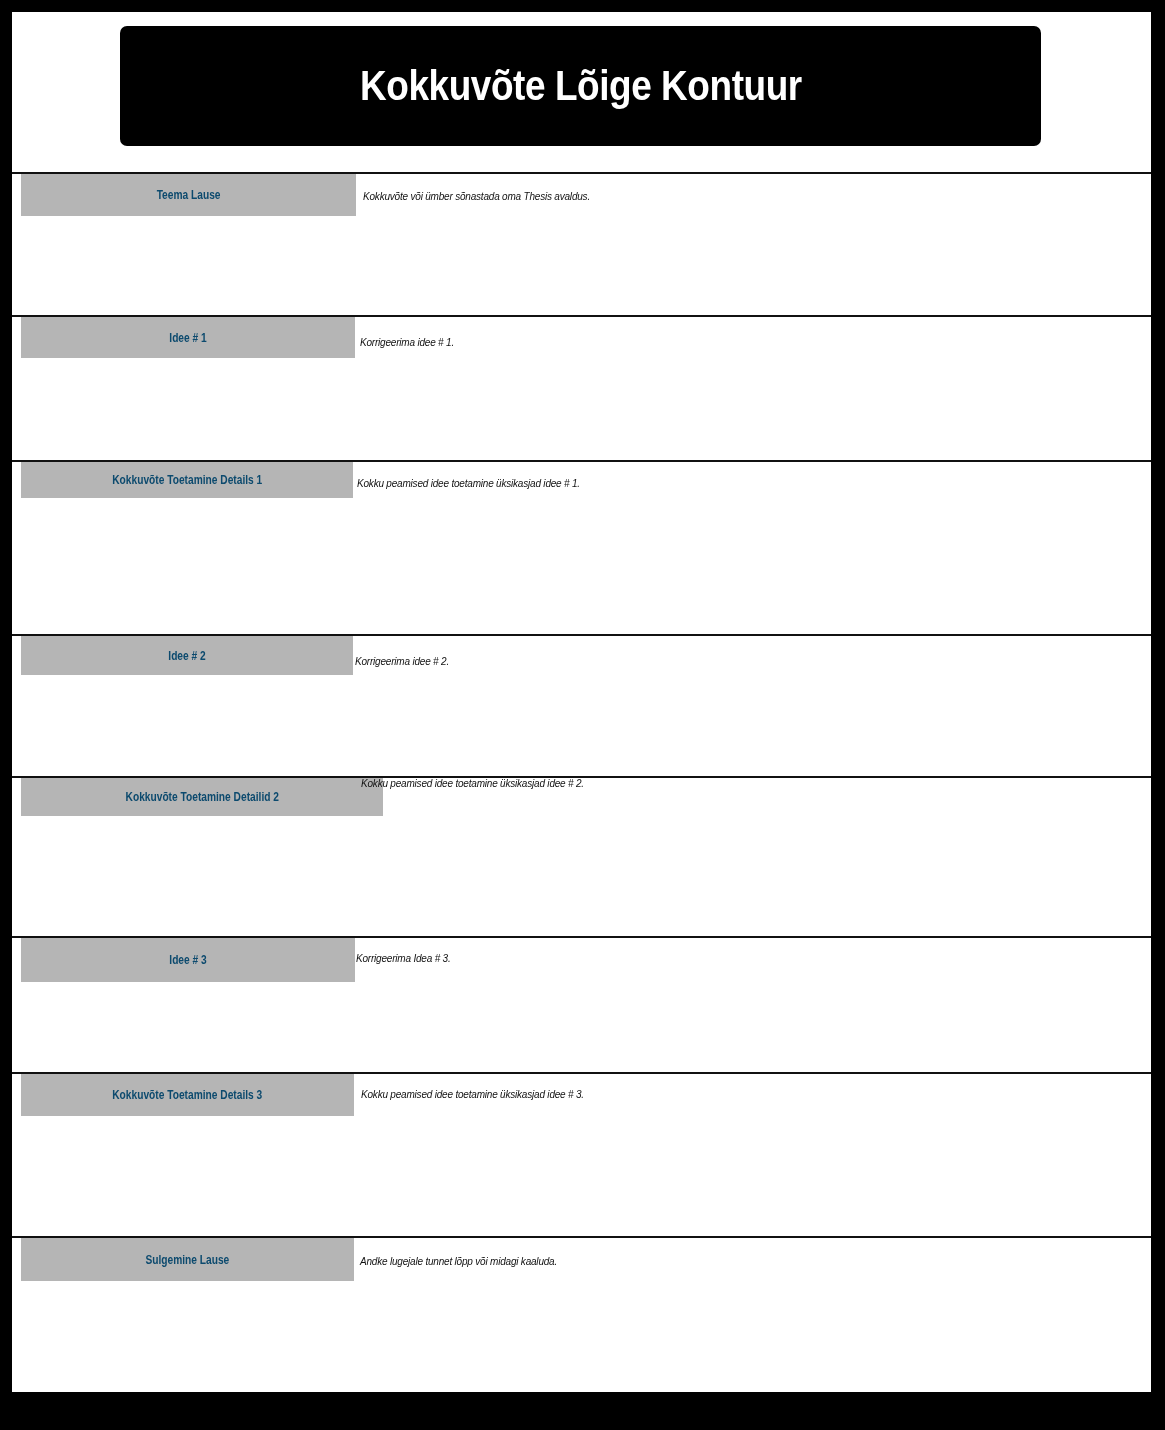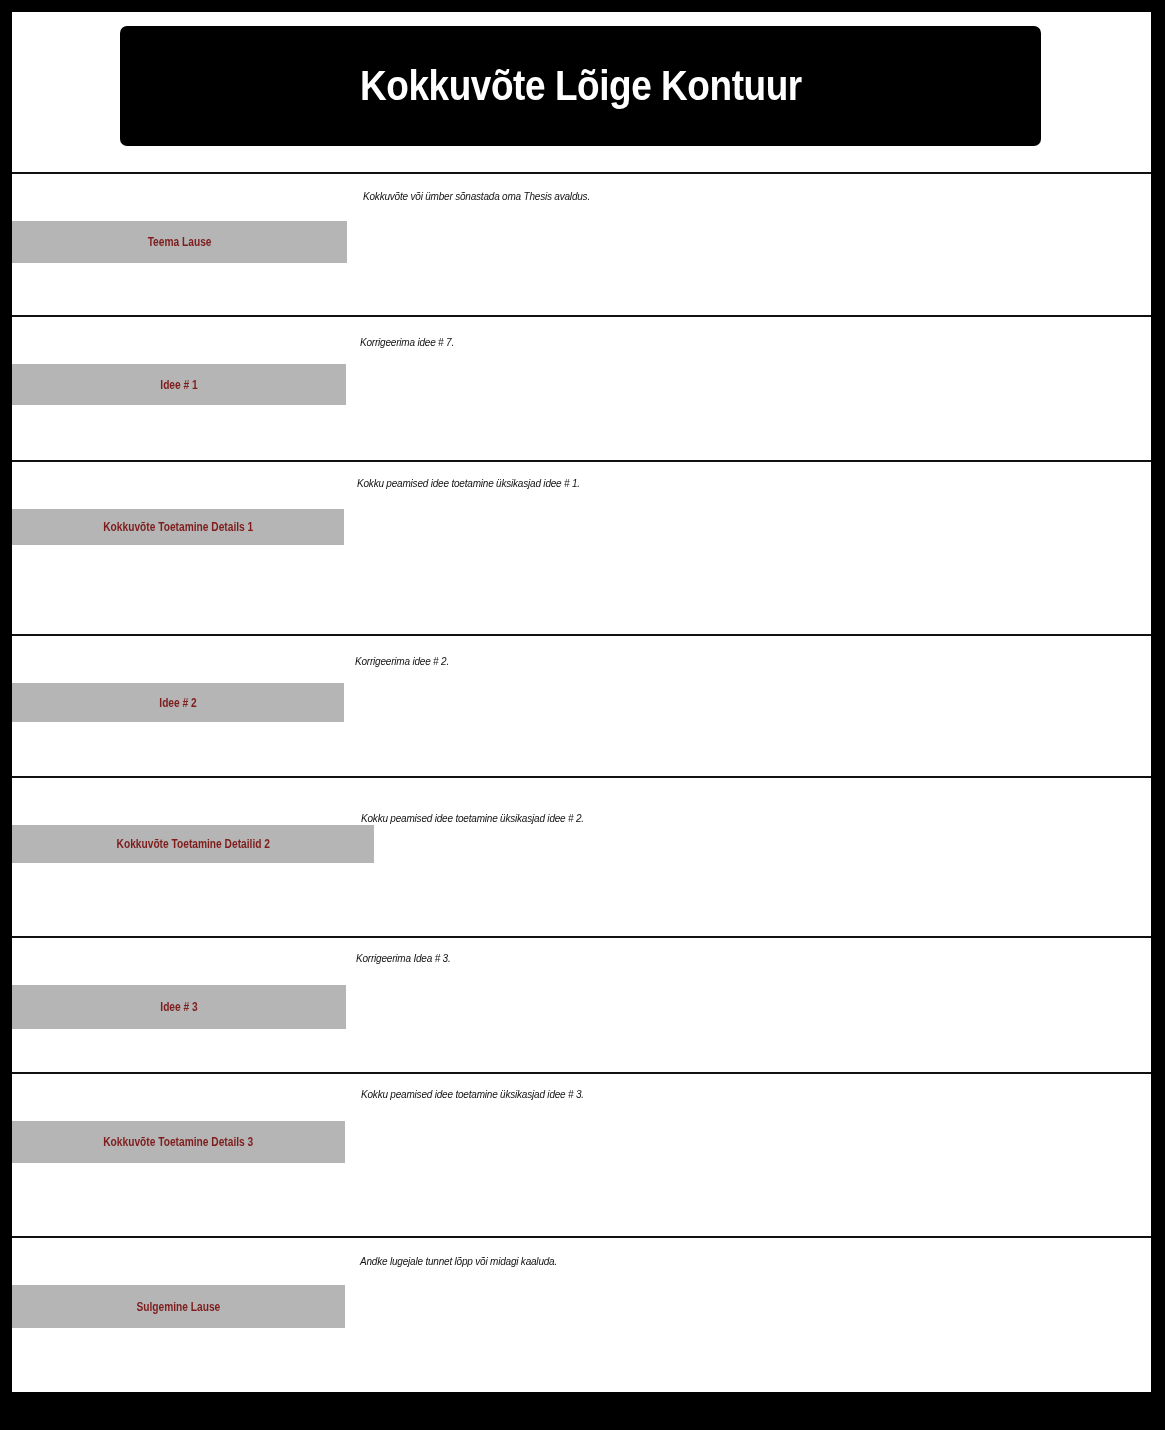--- a/index.html
+++ b/index.html
@@ -3,22 +3,22 @@
 <meta charset="utf-8">
 <style>
   html, body { margin:0; padding:0; }
   body { width:1165px; height:1430px; background:#000; position:relative; overflow:hidden; }
   .page { position:absolute; left:12px; top:12px; width:1139px; height:1380px; background:#fff; }
   .banner { position:absolute; left:108px; top:14px; width:921px; height:120px; background:#000;
     display:flex; align-items:center; justify-content:center;border-radius:7px; }
   .banner h1 { margin:0; color:#fff; font-family:"Liberation Sans", sans-serif; font-weight:bold;
     font-size:42px; letter-spacing:-0.5px; transform:scaleX(0.88); }
   .row { position:absolute; left:0; width:1139px; border-top:2px solid #111; box-sizing:border-box; }
-  .lbl { position:absolute; left:0; top:0; background:#b5b5b5; display:flex; align-items:center; justify-content:center;
-    font-family:"Liberation Sans", sans-serif; font-weight:bold; font-size:12px; color:#7f1d1d; transform-origin:center;margin-top:47px; }
+  .lbl { position:absolute; left:9px; top:0; background:#b5b5b5; display:flex; align-items:center; justify-content:center;
+    font-family:"Liberation Sans", sans-serif; font-weight:bold; font-size:12px; color:#0c4a6e; transform-origin:center; }
   .lbl span { display:inline-block; transform:scaleX(0.85); }
   .txt { position:absolute; font-family:Liberation Sans, sans-serif; font-size:10px; color:#111; font-style:italic; letter-spacing:-0.2px; }
 </style>
 </head>
 <body>
 
 <div class="page">
   <div class="banner">
     <h1>Kokkuvõte Lõige Kontuur</h1>
   </div>
@@ -27,42 +27,42 @@
     <div class="lbl" style="width:335px;height:42px;">
         <span>Teema Lause</span>
       </div>
     <div class="txt" style="left:351px;top:17px;">Kokkuvõte või ümber sõnastada oma Thesis avaldus.</div>
   </div>
 
   <div class="row" style="top:303px;height:145px;">
     <div class="lbl" style="width:334px;height:41px;">
         <span>Idee # 1</span>
       </div>
-    <div class="txt" style="left:348px;top:20px;">Korrigeerima idee # 7.</div>
+    <div class="txt" style="left:348px;top:20px;">Korrigeerima idee # 1.</div>
   </div>
 
   <div class="row" style="top:448px;height:174px;">
     <div class="lbl" style="width:332px;height:36px;">
         <span>Kokkuvõte Toetamine Details 1</span>
       </div>
     <div class="txt" style="left:345px;top:16px;">Kokku peamised idee toetamine üksikasjad idee # 1.</div>
   </div>
 
   <div class="row" style="top:622px;height:142px;">
     <div class="lbl" style="width:332px;height:39px;">
         <span>Idee # 2</span>
       </div>
     <div class="txt" style="left:343px;top:20px;">Korrigeerima idee # 2.</div>
   </div>
 
   <div class="row" style="top:764px;height:160px;">
     <div class="lbl" style="width:362px;height:38px;">
         <span>Kokkuvõte Toetamine Detailid 2</span>
       </div>
-    <div class="txt" style="left:349px;top:35px;">Kokku peamised idee toetamine üksikasjad idee # 2.</div>
+    <div class="txt" style="left:349px;top:0;">Kokku peamised idee toetamine üksikasjad idee # 2.</div>
   </div>
 
   <div class="row" style="top:924px;height:136px;padding-left:8px;">
     <div class="lbl" style="width:334px;height:44px;">
         <span>Idee # 3</span>
       </div>
     <div class="txt" style="left:344px;top:15px;">Korrigeerima Idea # 3.</div>
   </div>
 
   <div class="row" style="top:1060px;height:164px;">

